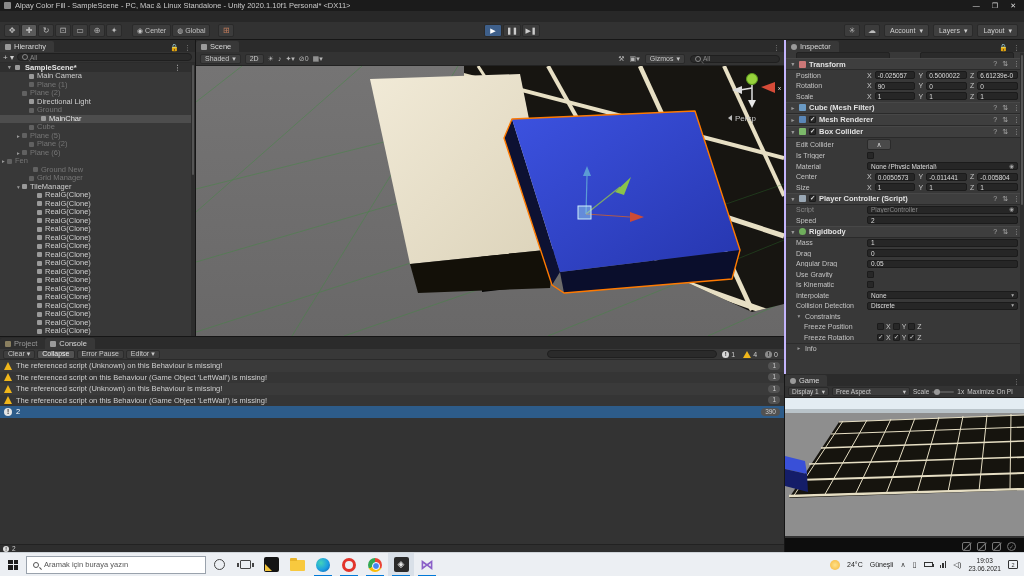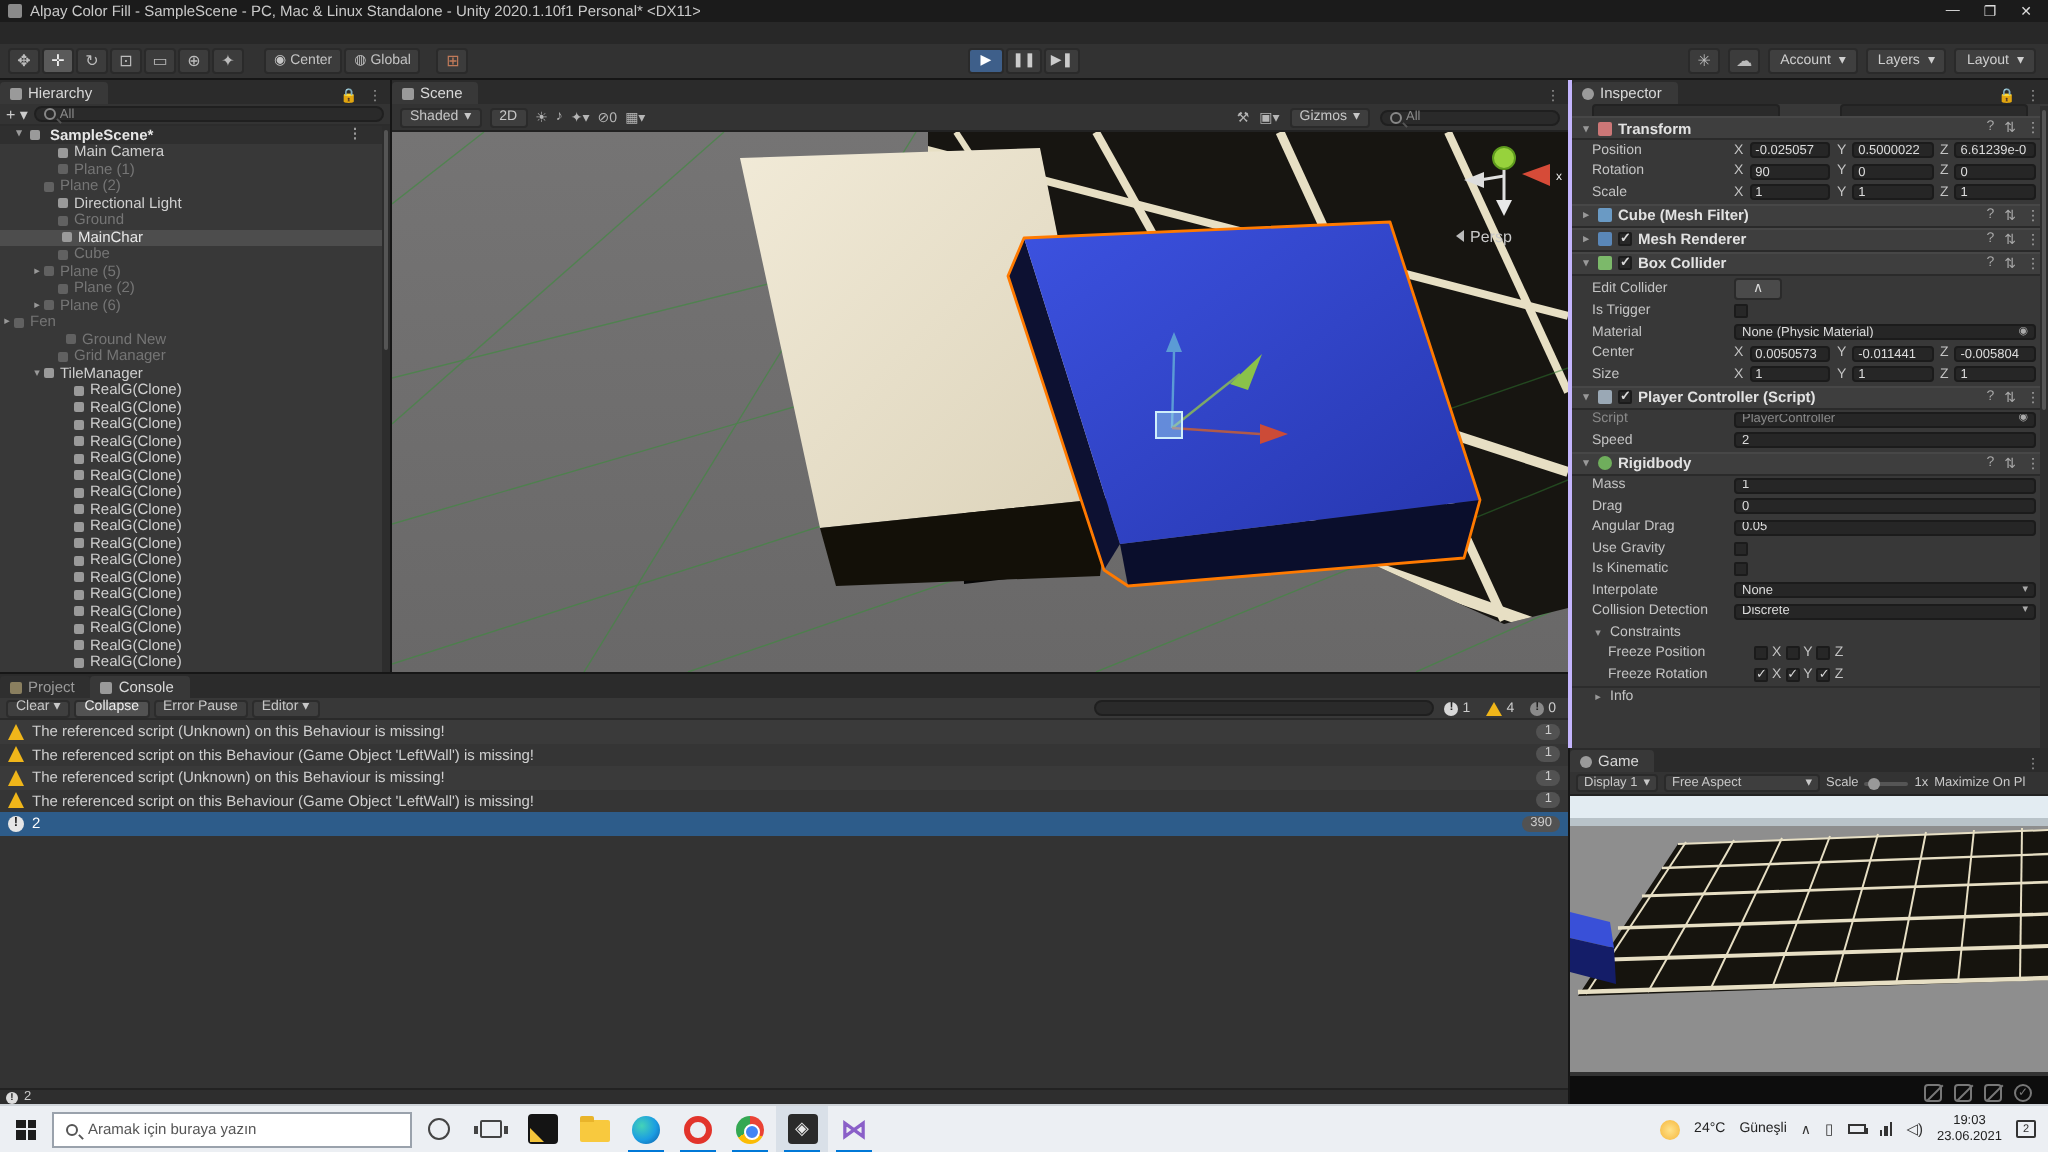--- a/index.html
+++ b/index.html
@@ -256,21 +256,21 @@
             <span class="hico"></span>
             <span class="hlbl">Directional Light</span>
           </div>
 
           <div class="hrow dim" style="padding-left:22px">
             <span class="harr"></span>
             <span class="hico"></span>
             <span class="hlbl">Ground</span>
           </div>
 
-          <div class="hrow sel" style="padding-left:24px">
+          <div class="hrow sel" style="padding-left:34px">
             <span class="harr"></span>
             <span class="hico"></span>
             <span class="hlbl">MainChar</span>
           </div>
 
           <div class="hrow dim" style="padding-left:22px">
             <span class="harr"></span>
             <span class="hico"></span>
             <span class="hlbl">Cube</span>
           </div>

